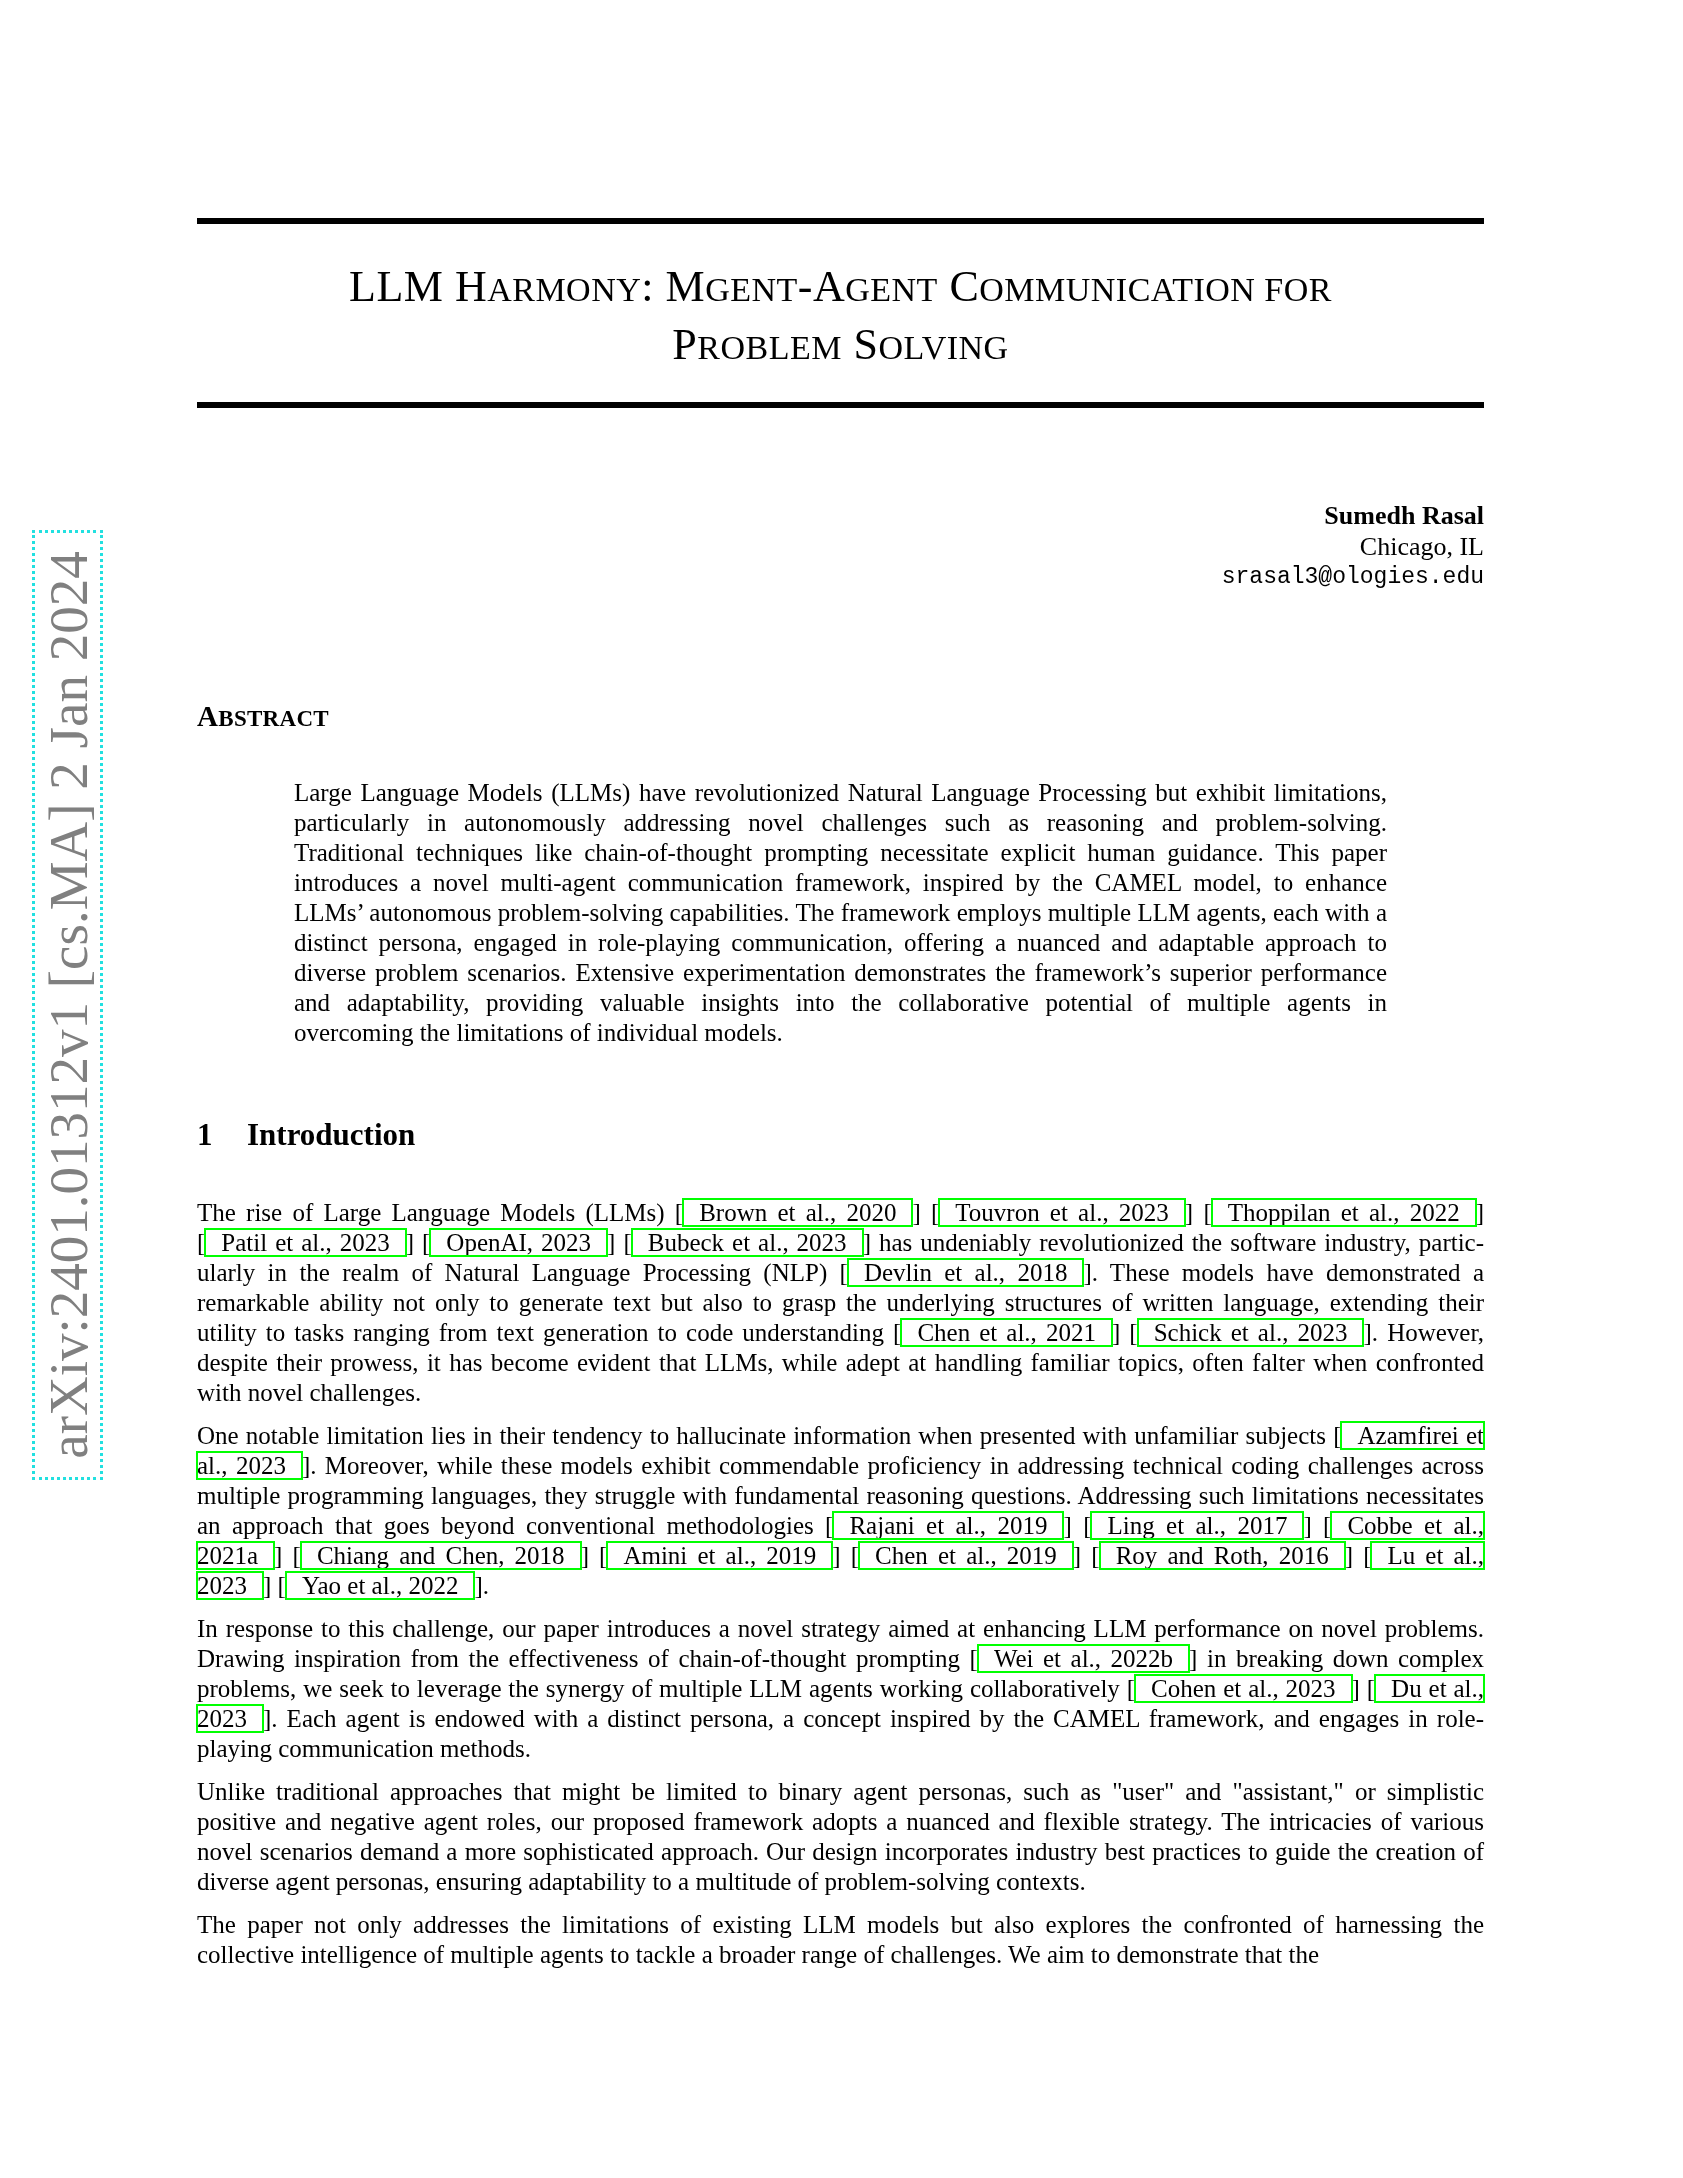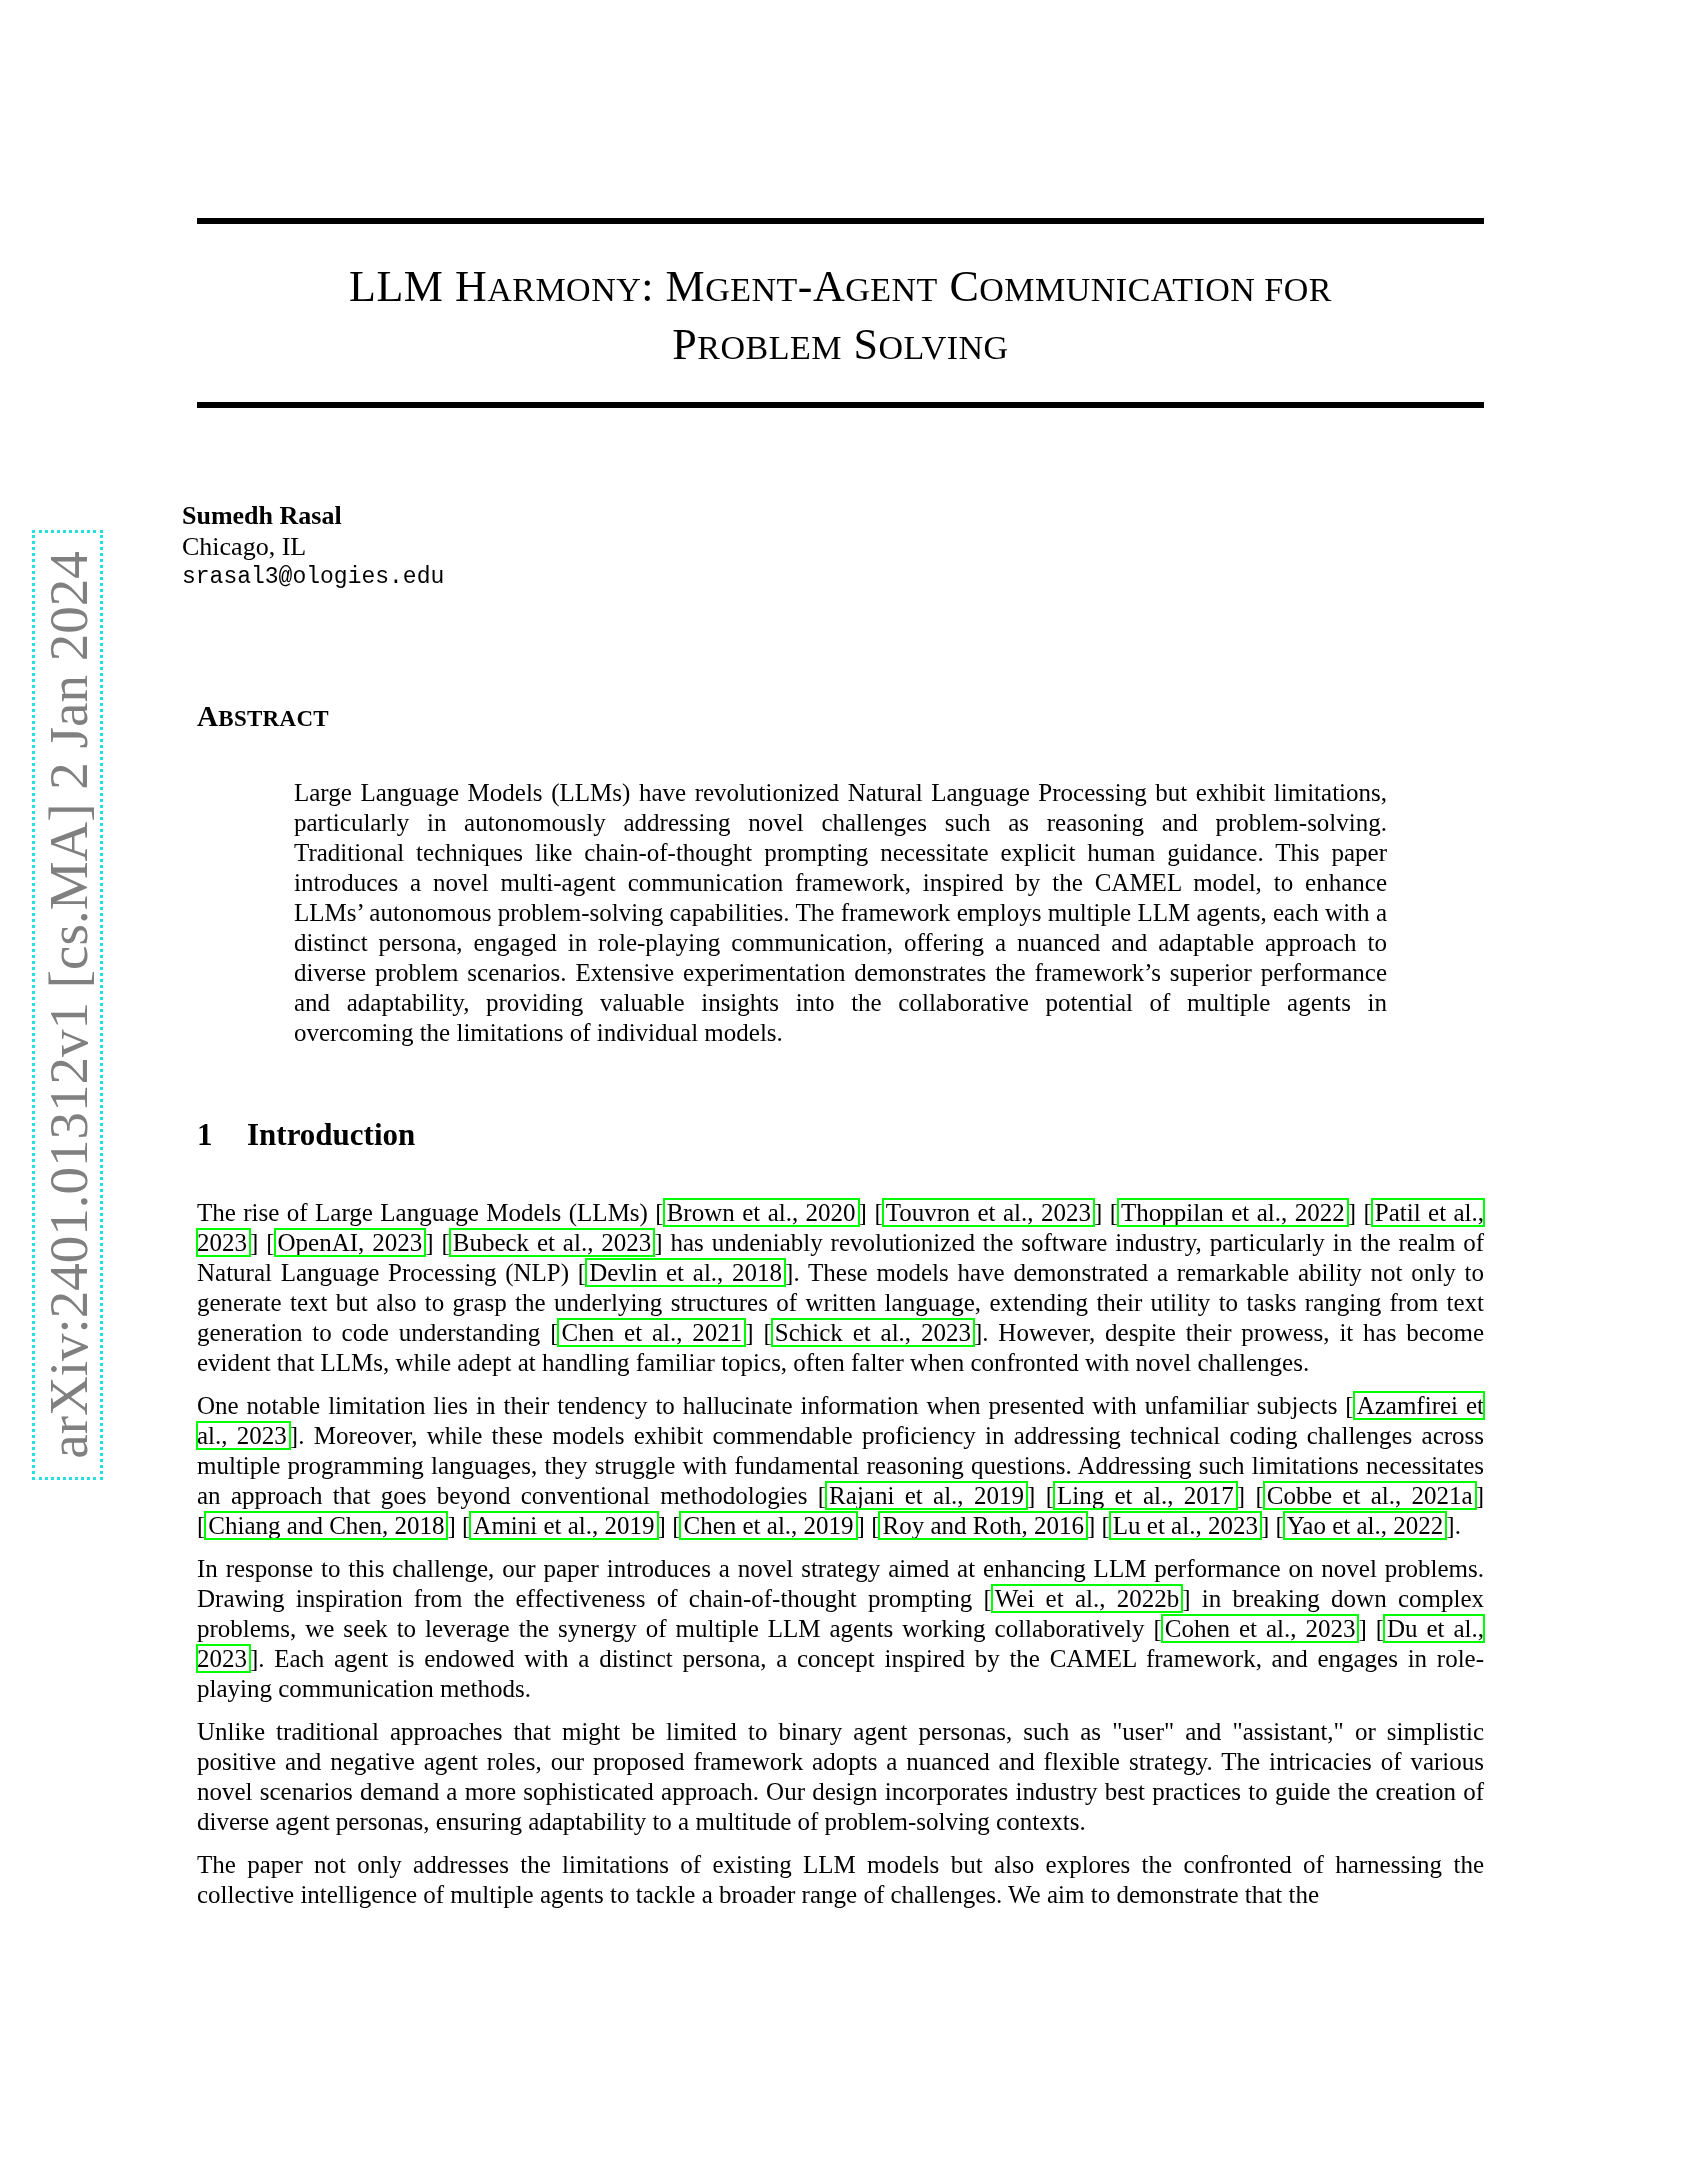--- a/index.html
+++ b/index.html
@@ -10,40 +10,40 @@
   .rule { position: absolute; left: 197px; width: 1287px; height: 6px; background: #000; }
   .rule.top { top: 218px; }
   .rule.bottom { top: 402px; }
 
   .title {
     position: absolute; left: 197px; width: 1287px; top: 259px;
     text-align: center; font-size: 44px; line-height: 55px; letter-spacing: 0.5px;
   }
   .title .sc { font-size: 34px; }
 
-  .authors { position: absolute; left: 182px; width: 1287px; top: 500px; text-align: left; font-size: 26px; line-height: 31px; }
+  .authors { position: absolute; left: 197px; width: 1287px; top: 500px; text-align: right; font-size: 26px; line-height: 31px; }
   .authors .name { font-weight: bold; }
   .authors .email { font-family: "Liberation Mono", "DejaVu Sans Mono", monospace; font-size: 23px; }
 
   .abstract-title { position: absolute; left: 197px; width: 1287px; top: 700px; text-align: left; font-weight: bold; font-size: 29px; letter-spacing: 0.3px; }
   .abstract-title .sc { font-size: 23px; }
   .abstract {
     position: absolute; left: 294px; width: 1093px; top: 778px;
     font-size: 25px; line-height: 30px; text-align: justify; hyphens: manual;
   }
 
   .section-head { position: absolute; left: 197px; top: 1117px; font-weight: bold; font-size: 31px; }
   .section-head .num { display: inline-block; width: 50px; }
 
   .body {
     position: absolute; left: 197px; width: 1287px; top: 1198px;
     font-size: 25px; line-height: 30px; text-align: justify;
   }
   .body p { margin: 0 0 13px 0; }
-  .cite { outline: 2px solid #00ff00; outline-offset: -1px; padding: 0 3px; margin-top: 13px; }
+  .cite { outline: 2px solid #00ff00; outline-offset: -1px; padding: 0 16px; margin-top: 13px; }
 
   .arxiv-stamp {
     position: absolute; left: 32px; top: 530px; width: 71px; height: 950px;
     border: 3px dotted #22e0e0; box-sizing: border-box;
   }
   .arxiv-stamp .txt {
     position: absolute; left: 50%; top: 50%;
     transform: translate(-50%, -50%) rotate(-90deg);
     white-space: nowrap; color: #808080; font-size: 55px; font-family: "Liberation Serif", "DejaVu Serif", serif;
     letter-spacing: 0px;

